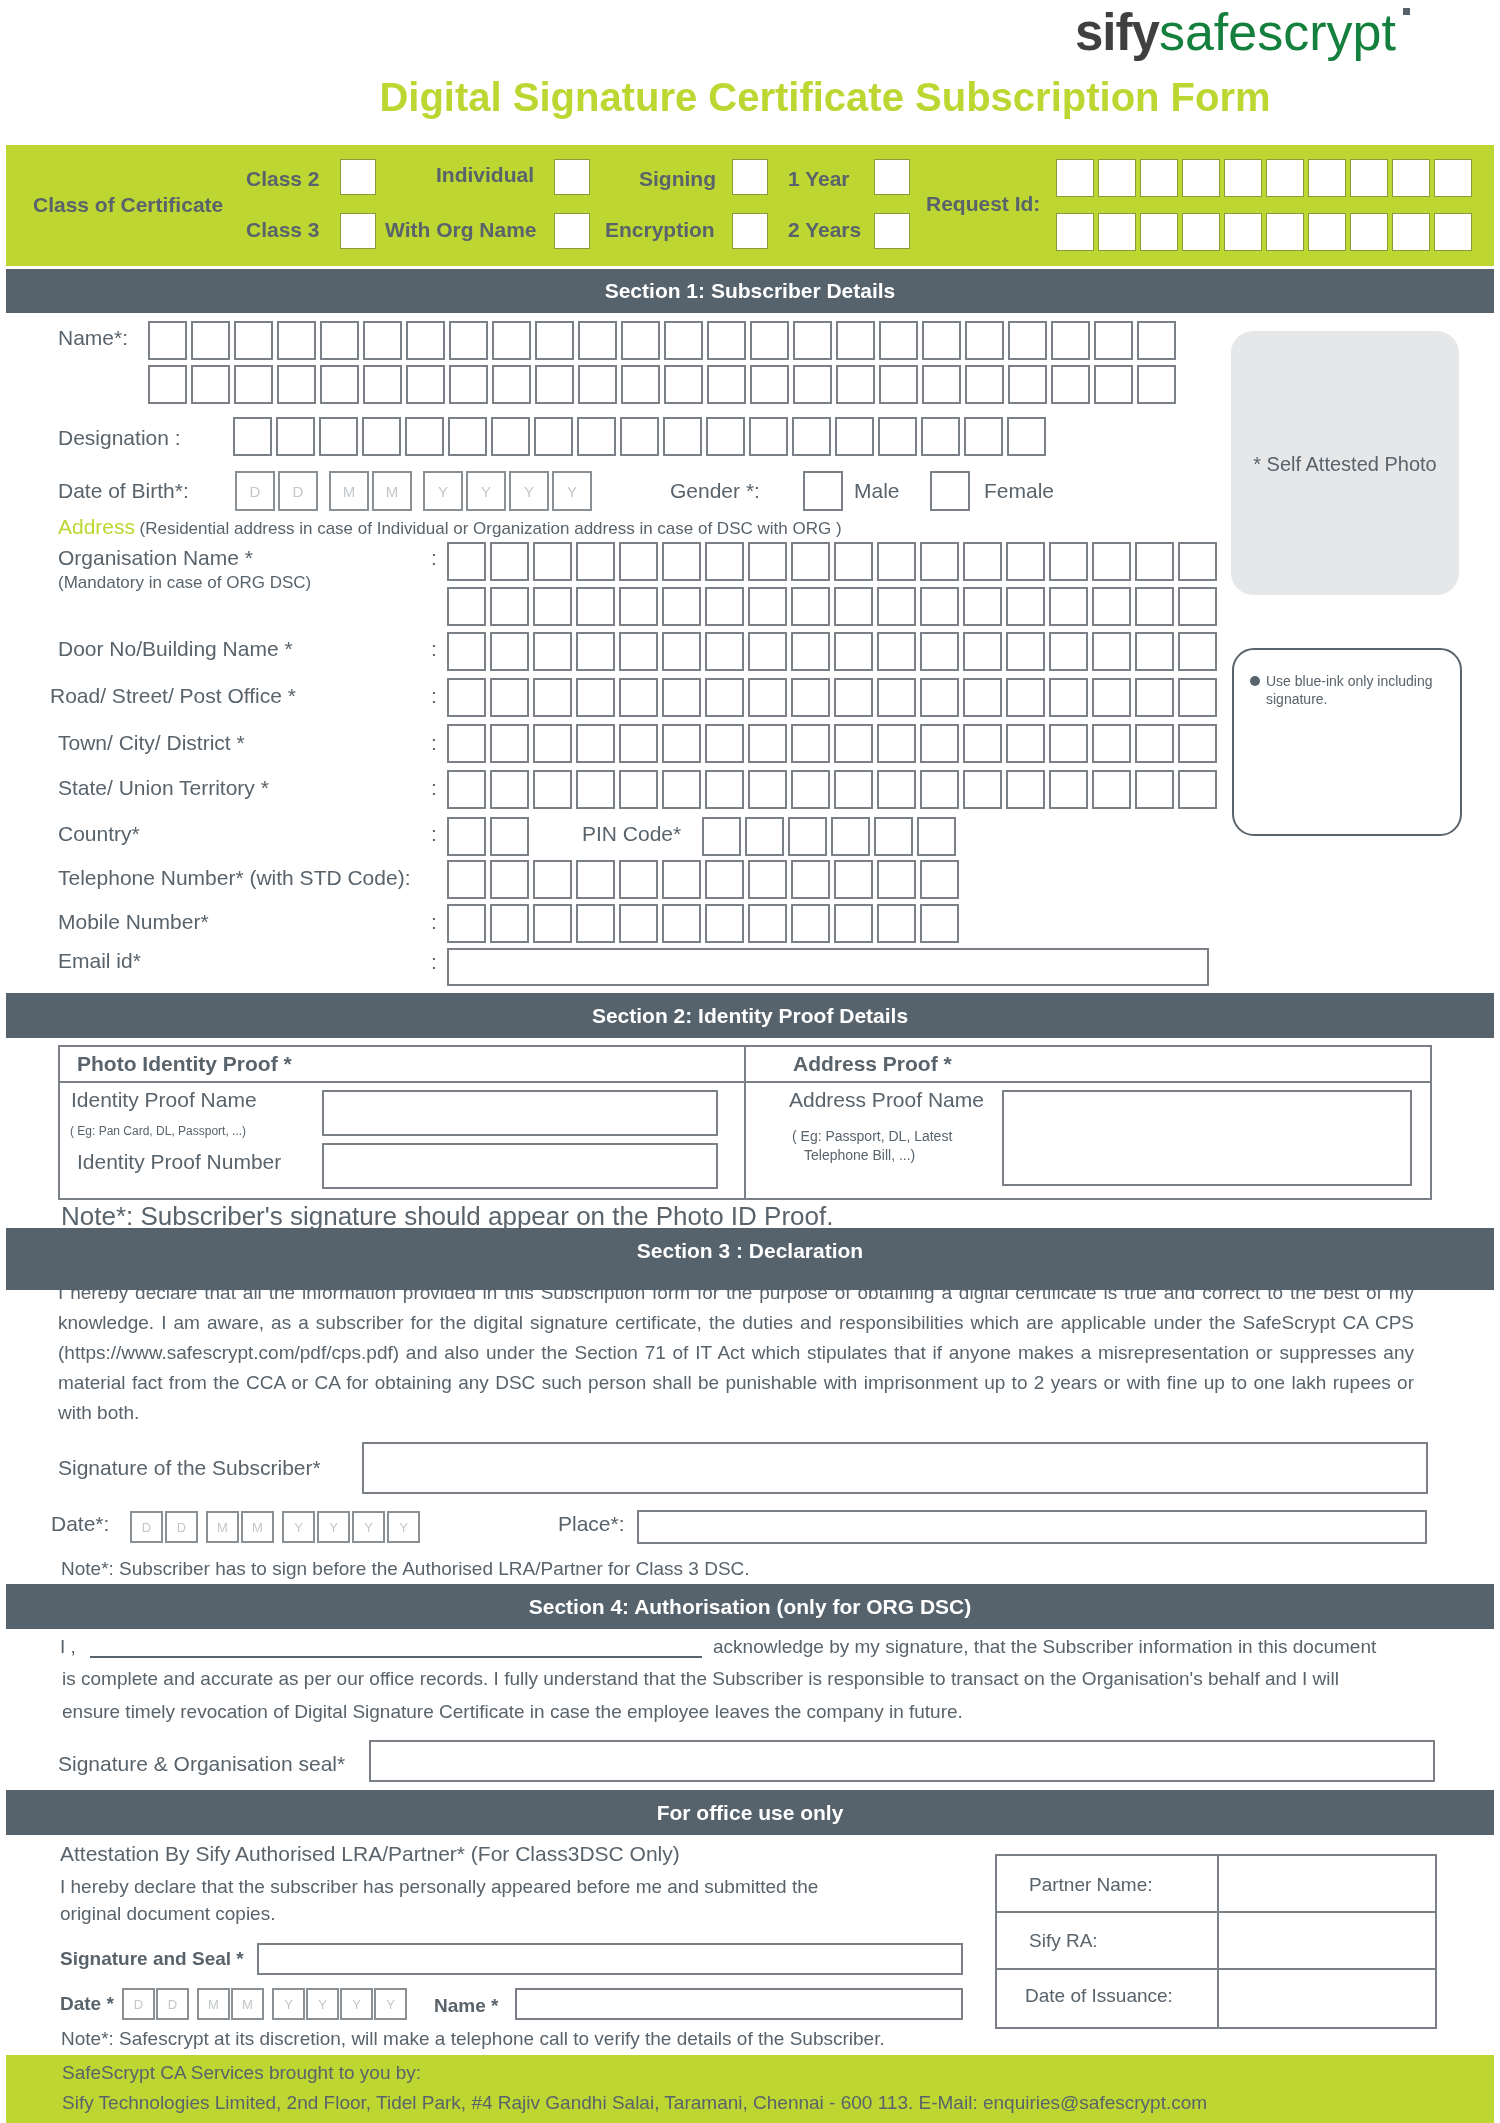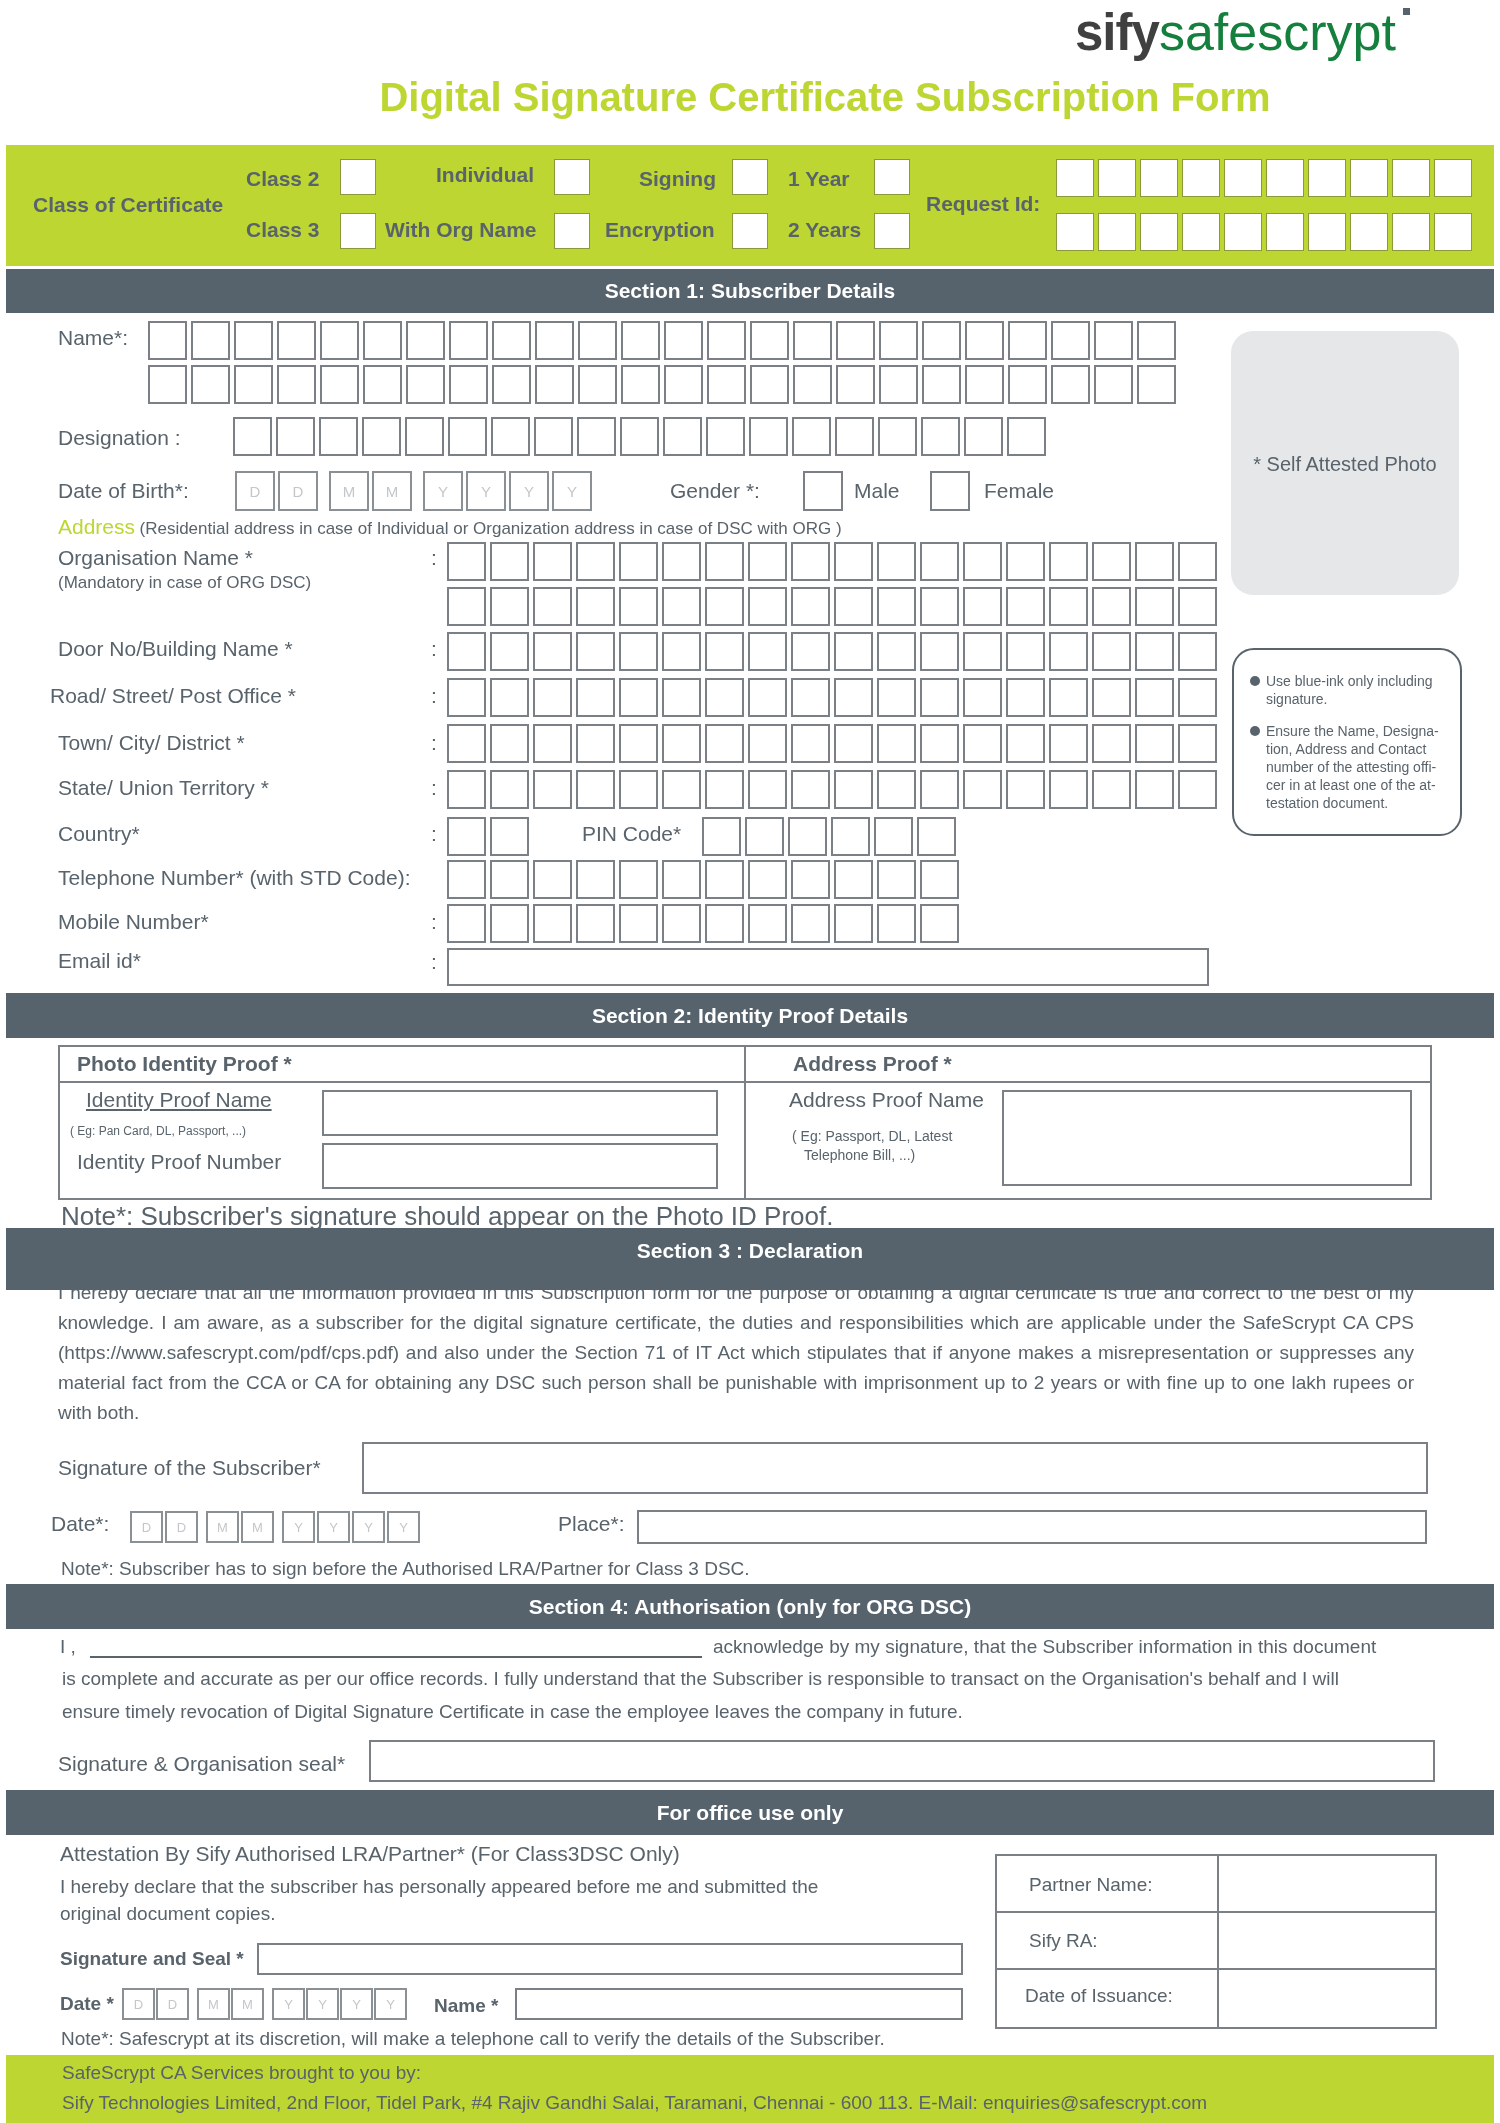--- a/index.html
+++ b/index.html
@@ -373,34 +373,30 @@
 
 <div class="lbl" style="left:58px; top:949px;">Email id*</div>
 <div class="colon" style="left:431px; top:950px;">:</div>
 <div class="box" style="left:447px; top:948px; width:762px; height:38px;"></div>
 
 <div class="abs" style="left:1232px; top:648px; width:230px; height:188px; border:2px solid #59636b; border-radius:22px; padding:22px 12px 0 16px;">
   <div style="display:flex; gap:6px; font-size:14px; line-height:18px; color:#59636b; margin-bottom:14px;">
     <span style="width:10px; height:10px; border-radius:50%; background:#59636b; flex:none; margin-top:4px;"></span>
     <span>Use blue-ink only including signature.</span>
   </div>
-  <div style="display:flex; gap:6px; font-size:14px; line-height:18px; color:#59636b;">
-    <span style="width:10px; height:10px; border-radius:50%; background:#59636b; flex:none; margin-top:4px;"></span>
-    <span>Ensure the Name, Designa-tion, Address and Contact number of the attesting offi-cer in at least one of the at-testation document.</span>
-  </div>
 </div>
 
 <div class="bar slate" style="top:993px; height:45px; line-height:45px;">Section 2: Identity Proof Details</div>
 
 <div class="abs" style="left:58px; top:1045px; width:1374px; height:155px; border:2px solid #7a8086;">
   <div class="abs" style="left:0; top:34px; width:1370px; height:2px; background:#7a8086;"></div>
   <div class="abs" style="left:684px; top:0; width:2px; height:151px; background:#7a8086;"></div>
 </div>
 <div class="lbl-b" style="left:77px; top:1052px;">Photo Identity Proof *</div>
-<div class="lbl" style="left:86px; top:1088px;text-decoration:underline;">Identity Proof Name</div>
+<div class="lbl" style="left:71px; top:1088px;">Identity Proof Name</div>
 <div class="lbl" style="left:70px; top:1124px; font-size:12px;">( Eg: Pan Card, DL, Passport, ...)</div>
 <div class="box" style="left:322px; top:1090px; width:396px; height:46px;"></div>
 <div class="lbl" style="left:77px; top:1150px;">Identity Proof Number</div>
 <div class="box" style="left:322px; top:1143px; width:396px; height:46px;"></div>
 
 <div class="lbl-b" style="left:793px; top:1052px;">Address Proof *</div>
 <div class="lbl" style="left:789px; top:1088px;">Address Proof Name</div>
 <div class="lbl" style="left:792px; top:1128px; font-size:14px;">( Eg: Passport, DL, Latest</div>
 <div class="lbl" style="left:804px; top:1147px; font-size:14px;">Telephone Bill, ...)</div>
 <div class="box" style="left:1002px; top:1090px; width:410px; height:96px;"></div>

